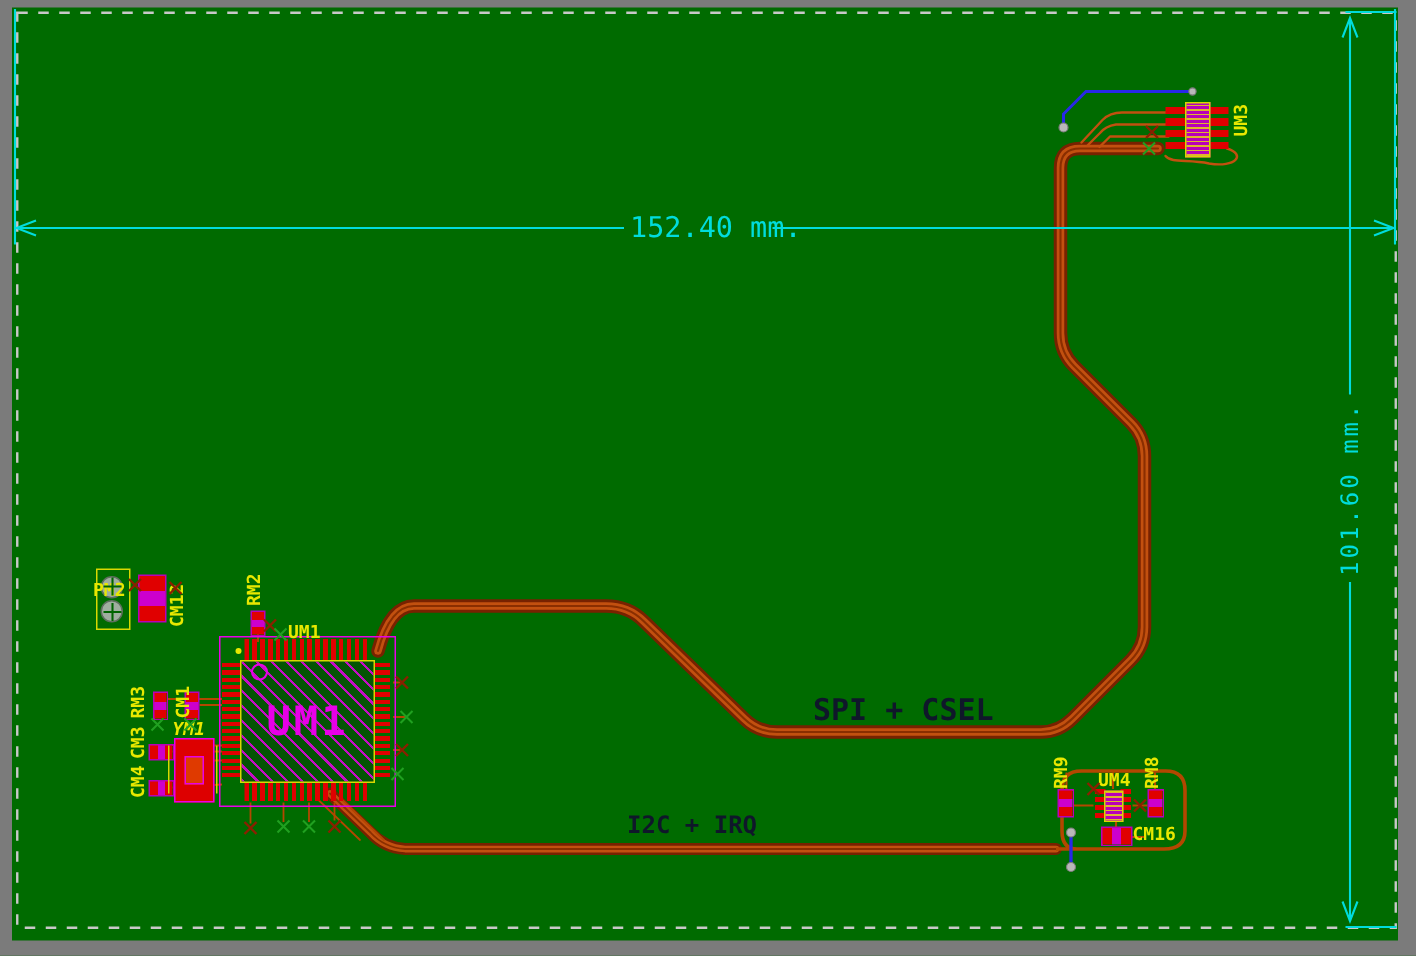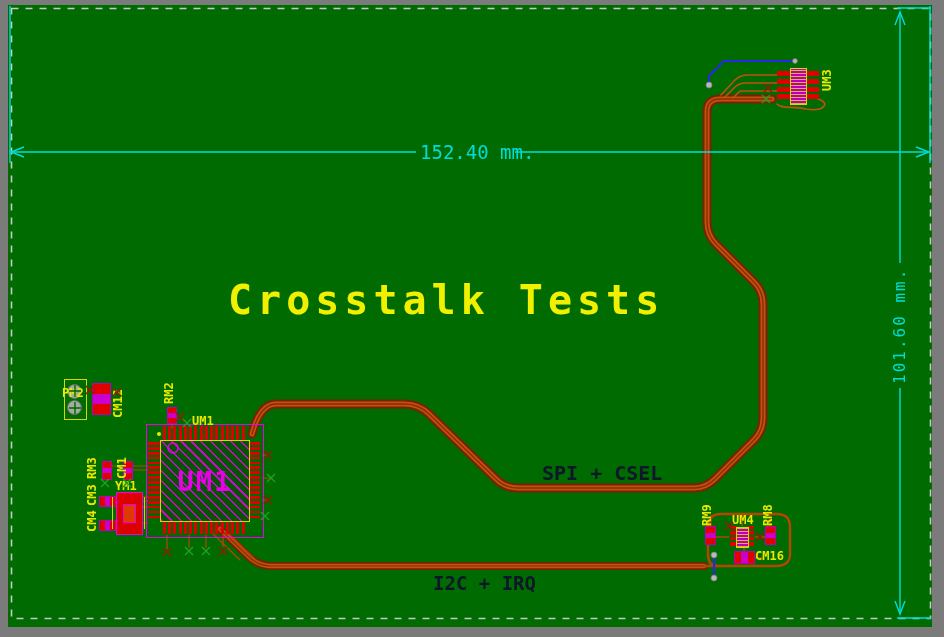--- a/index.html
+++ b/index.html
@@ -123,21 +123,21 @@
   <div class="abs part-h" style="left:100px;top:521px;width:15px;height:9px;"></div>
   <div class="lbl vlbl" style="left:86px;top:532px;">CM4</div>
 
   <div>
     <div class="abs" style="left:112px;top:497px;width:1px;height:32px;background:#d8d800;"></div>
     <div class="abs" style="left:144px;top:497px;width:1px;height:32px;background:#d8d800;"></div>
     <div class="abs" style="left:116px;top:492px;width:25px;height:41px;background:#dd0000;border:1px solid #e800e8;">
       <div class="abs" style="left:6px;top:11px;width:11px;height:17px;border:1px solid #e800e8;background:rgba(232,232,0,.25);"></div>
     </div>
   </div>
-  <div class="lbl" style="left:115px;top:480px;">YM1</div>
+  <div class="lbl" style="left:115px;top:480px;font-style:italic;">YM1</div>
 
   <div>
     <div class="abs soic-pads" style="left:777px;top:71px;width:14px;height:31px;"></div>
     <div class="abs soic-pads" style="left:805px;top:71px;width:14px;height:31px;"></div>
     <div class="abs icfill" style="left:790px;top:68px;width:15px;height:35px;"></div>
   </div>
   <div class="lbl vlbl" style="left:821px;top:91px;">UM3</div>
 
   <div class="abs part-v" style="left:706px;top:527px;width:9px;height:17px;"></div>
   <div class="lbl vlbl" style="left:701px;top:526px;">RM9</div>
@@ -203,21 +203,20 @@
     </g>
 
     <g stroke="#006400" stroke-width="1.4">
       <path d="M69,391 H81 M75,385 V397 M69,408 H81 M75,402 V414"></path>
     </g>
 
     <circle cx="173" cy="448" r="5" fill="none" stroke="#e800e8" stroke-width="1.4"></circle>
     <circle cx="159" cy="434" r="2" fill="#e8e800"></circle>
   </svg>
 
-  <div class="title">Crosstalk Tests</div>
 
   <div class="dimtxt" style="left:420px;top:145px;">152.40 mm.</div>
   <div class="dimtxt vlbl" style="left:892px;top:384px;font-size:16px;letter-spacing:2px;">101.60 mm.</div>
 
   <div class="netlbl" style="left:542px;top:461px;font-size:20px;">SPI + CSEL</div>
-  <div class="netlbl" style="left:418px;top:572px;font-size:19px;margin-left:15px;">I2C + IRQ</div>
+  <div class="netlbl" style="left:418px;top:540px;font-size:16px;">I2C + IRQ</div>
 
 </div>
 
 </body></html>

